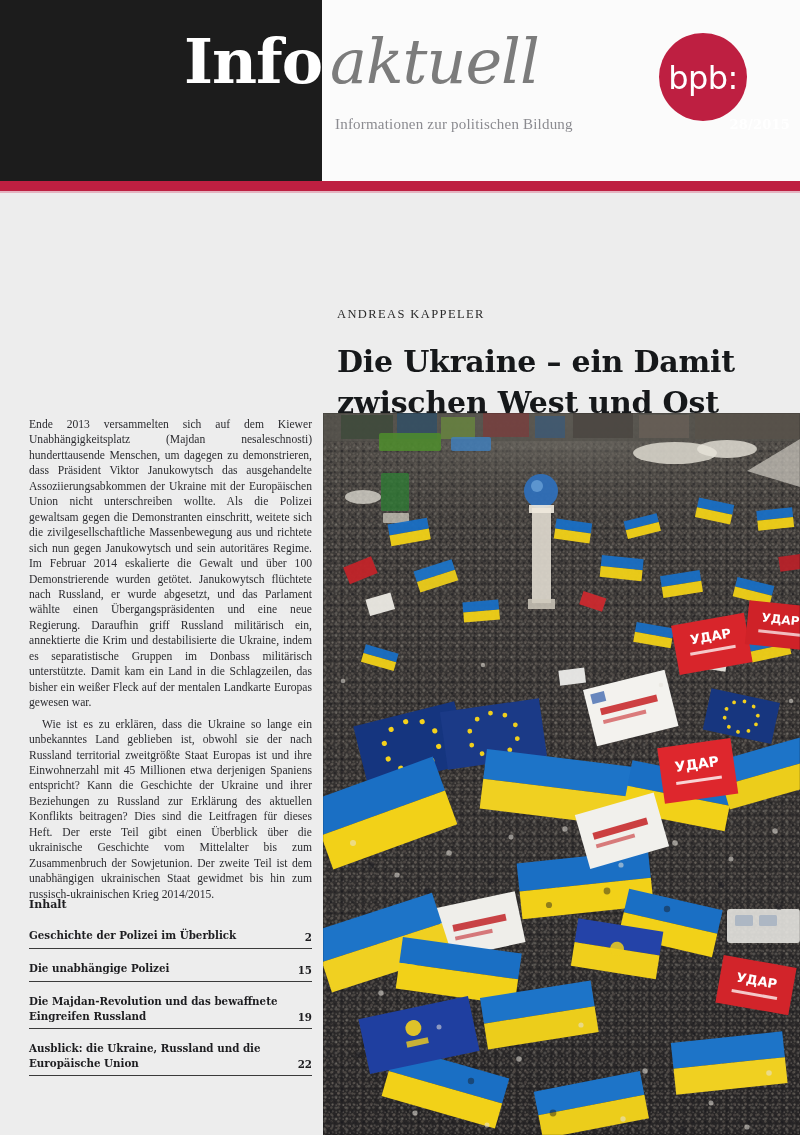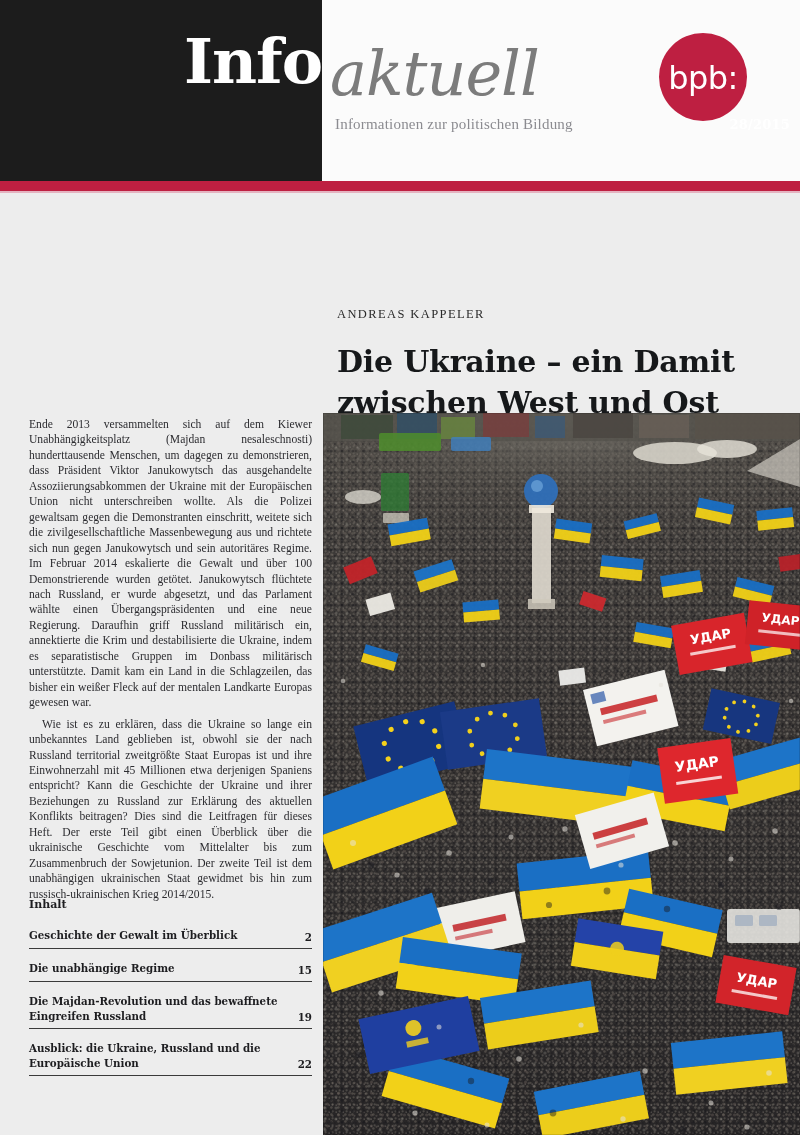--- a/index.html
+++ b/index.html
@@ -51,21 +51,20 @@
   .logo-aktuell {
     position: absolute;
     left: 322px; top: 0;
     font-family: "DejaVu Serif", serif;
     font-size: 62px;
     font-style: italic;
     font-weight: normal;
     line-height: 80px;
     letter-spacing: -1px;
     color: #7c7c7c;
-    margin-top: 12px;
   }
   #issue-number {
     position: absolute;
     right: 10px;
     top: 117px;
     width: 312px;
     text-align: right;
     font-family: "DejaVu Serif", serif;
     font-size: 13px;
     font-weight: bold;
@@ -608,26 +607,26 @@
 
 <div id="intro-column">
   <p class="intro-para">Ende 2013 versammelten sich auf dem Kiewer Unabhängigkeitsplatz (Majdan nesaleschnosti) hunderttausende Menschen, um dagegen zu demonstrieren, dass Präsident Viktor Janukowytsch das ausgehandelte Assoziierungsabkommen der Ukraine mit der Europäischen Union nicht unterschreiben wollte. Als die Polizei gewaltsam gegen die Demonstranten einschritt, weitete sich die zivilgesellschaftliche Massenbewegung aus und richtete sich nun gegen Janukowytsch und sein autoritäres Regime. Im Februar 2014 eskalierte die Gewalt und über 100 Demonstrierende wurden getötet. Janukowytsch flüchtete nach Russland, er wurde abgesetzt, und das Parlament wählte einen Übergangspräsidenten und eine neue Regierung. Daraufhin griff Russland militärisch ein, annektierte die Krim und destabilisierte die Ukraine, indem es separatistische Gruppen im Donbass militärisch unterstützte. Damit kam ein Land in die Schlagzeilen, das bisher ein weißer Fleck auf der mentalen Landkarte Europas gewesen war.</p>
   <p class="intro-para">Wie ist es zu erklären, dass die Ukraine so lange ein unbekanntes Land geblieben ist, obwohl sie der nach Russland territorial zweitgrößte Staat Europas ist und ihre Einwohnerzahl mit 45 Millionen etwa derjenigen Spaniens entspricht? Kann die Geschichte der Ukraine und ihrer Beziehungen zu Russland zur Erklärung des aktuellen Konflikts beitragen? Dies sind die Leitfragen für dieses Heft. Der erste Teil gibt einen Überblick über die ukrainische Geschichte vom Mittelalter bis zum Zusammenbruch der Sowjetunion. Der zweite Teil ist dem unabhängigen ukrainischen Staat gewidmet bis hin zum russisch-ukrainischen Krieg 2014/2015.</p>
 </div>
 
 <div id="toc">
   <div id="toc-heading">Inhalt</div>
 
   <div class="toc-row">
-    <span class="toc-label">Geschichte der Gewalt im Überblick</span>
+    <span class="toc-label">Geschichte der Polizei im Überblick</span>
     <span class="toc-page">2</span>
   </div>
 
   <div class="toc-row">
-    <span class="toc-label">Die unabhängige Regime</span>
+    <span class="toc-label">Die unabhängige Polizei</span>
     <span class="toc-page">15</span>
   </div>
 
   <div class="toc-row">
     <span class="toc-label">Die Majdan-Revolution und das bewaffnete Eingreifen Russland</span>
     <span class="toc-page">19</span>
   </div>
 
   <div class="toc-row">
     <span class="toc-label">Ausblick: die Ukraine, Russland und die Europäische Union</span>

